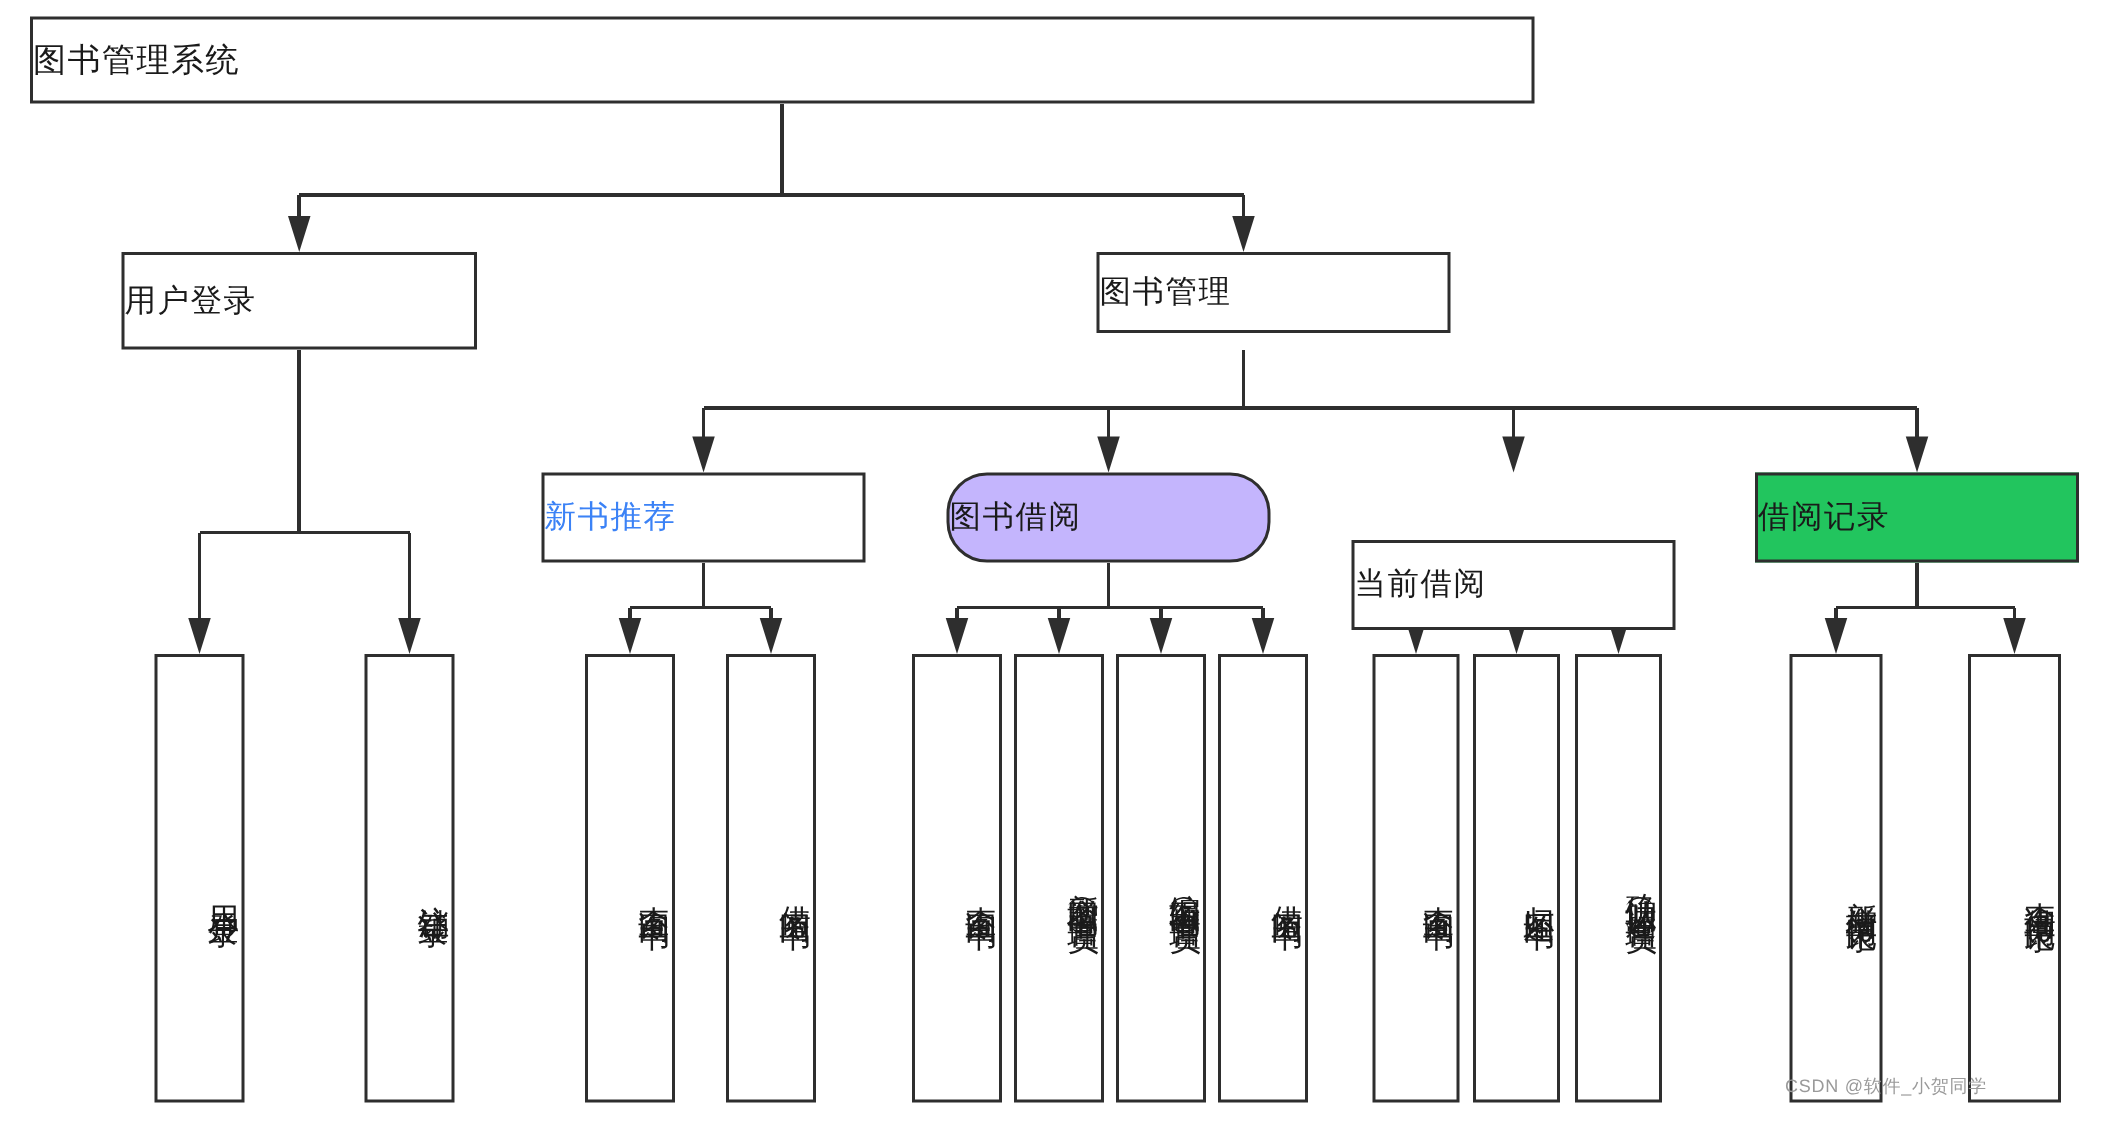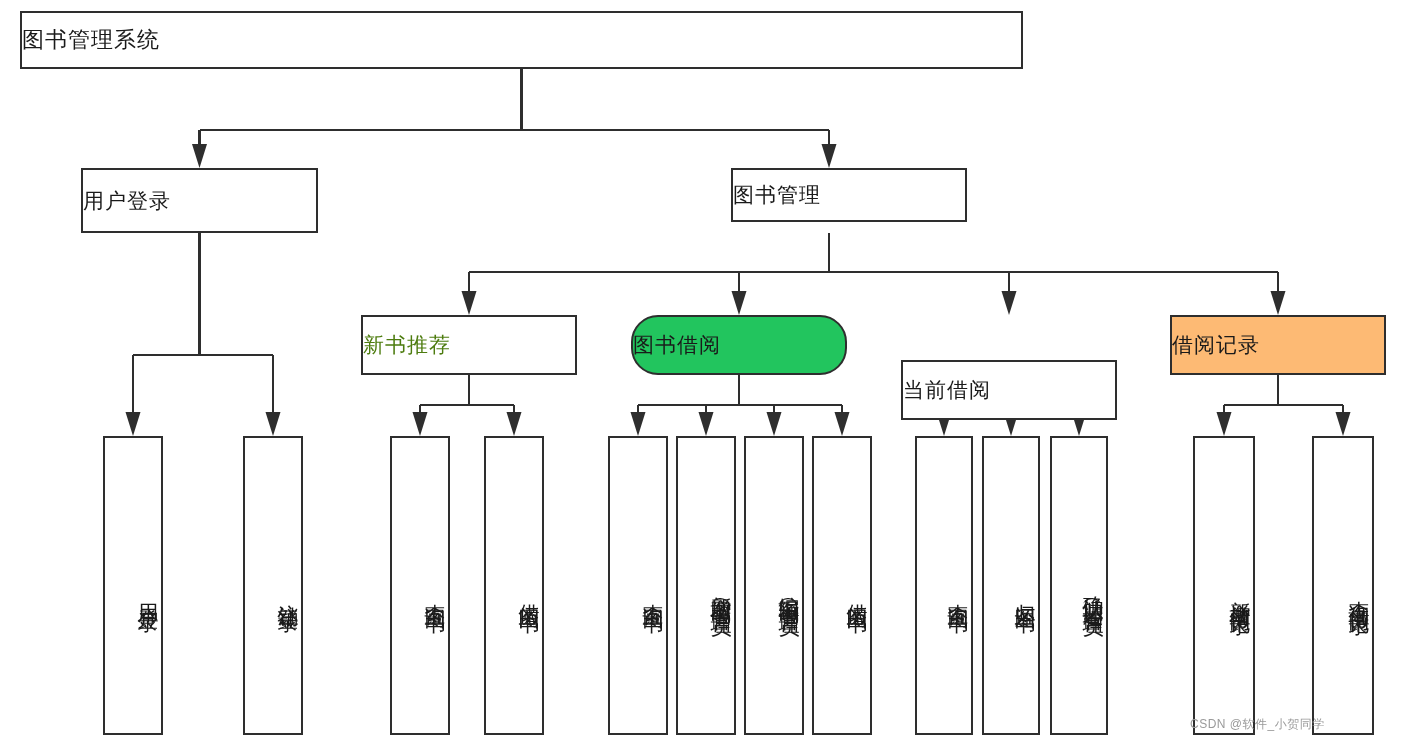--- a/index.html
+++ b/index.html
@@ -123,30 +123,30 @@
   <div id="nodes-layer">
       <div class="node horiz root" style="left: 20px; top: 11px; width: 1003px; height: 58px; border-color: rgb(46, 46, 46); background: rgb(255, 255, 255); color: rgb(26, 26, 26);">
         <span>图书管理系统</span>
       </div>
       <div class="node horiz" style="left: 81px; top: 168px; width: 237px; height: 65px; border-color: rgb(46, 46, 46); background: rgb(255, 255, 255); color: rgb(26, 26, 26);">
         <span>用户登录</span>
       </div>
       <div class="node horiz" style="left: 711px; top: 168px; width: 236px; height: 54px; border-color: rgb(46, 46, 46); background: rgb(255, 255, 255); color: rgb(26, 26, 26); margin-left: 20px;">
         <span>图书管理</span>
       </div>
-      <div class="node horiz" style="left: 361px; top: 315px; width: 216px; height: 60px; border-color: rgb(46, 46, 46); background: rgb(255, 255, 255); color: #4d7c0f;">
+      <div class="node horiz" style="left: 361px; top: 315px; width: 216px; height: 60px; border-color: rgb(46, 46, 46); background: rgb(255, 255, 255); color: #3b82f6;">
         <span>新书推荐</span>
       </div>
-      <div class="node horiz" style="left: 631px; top: 315px; width: 216px; height: 60px; border-color: rgb(46, 46, 46); background: #22c55e; color: rgb(26, 26, 26); border-radius: 27px;">
+      <div class="node horiz" style="left: 631px; top: 315px; width: 216px; height: 60px; border-color: rgb(46, 46, 46); background: #c4b5fd; color: rgb(26, 26, 26); border-radius: 27px;">
         <span>图书借阅</span>
       </div>
       <div class="node horiz" style="left: 901px; top: 315px; width: 216px; height: 60px; border-color: rgb(46, 46, 46); background: rgb(255, 255, 255); color: rgb(26, 26, 26); margin-top: 45px;">
         <span>当前借阅</span>
       </div>
-      <div class="node horiz" style="left: 1170px; top: 315px; width: 216px; height: 60px; border-color: rgb(46, 46, 46); background: #fdba74; color: rgb(26, 26, 26);">
+      <div class="node horiz" style="left: 1170px; top: 315px; width: 216px; height: 60px; border-color: rgb(46, 46, 46); background: #22c55e; color: rgb(26, 26, 26);">
         <span>借阅记录</span>
       </div>
       <div class="node vert" style="left: 103px; top: 436px; width: 60px; height: 299px; border-color: rgb(46, 46, 46); background: rgb(255, 255, 255); color: rgb(26, 26, 26);">
         <span>用户登录</span>
       </div>
       <div class="node vert" style="left: 243px; top: 436px; width: 60px; height: 299px; border-color: rgb(46, 46, 46); background: rgb(255, 255, 255); color: rgb(26, 26, 26);">
         <span>注销登录</span>
       </div>
       <div class="node vert" style="left: 390px; top: 436px; width: 60px; height: 299px; border-color: rgb(46, 46, 46); background: rgb(255, 255, 255); color: rgb(26, 26, 26);">
         <span>查询图书</span>

